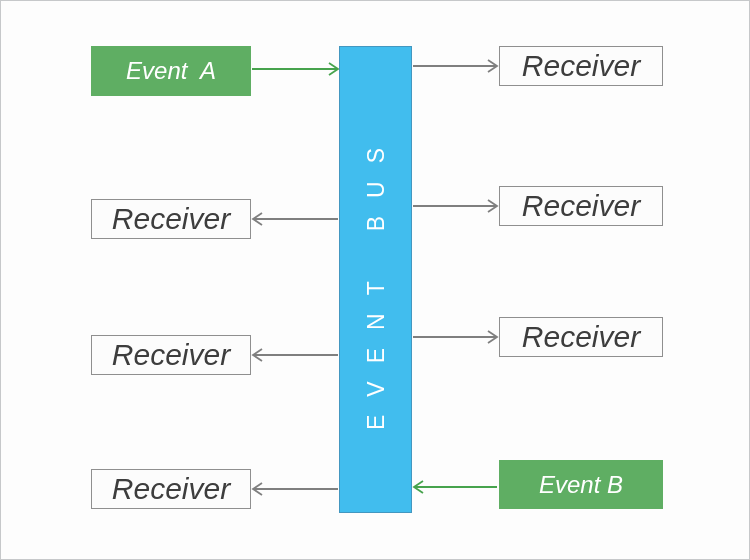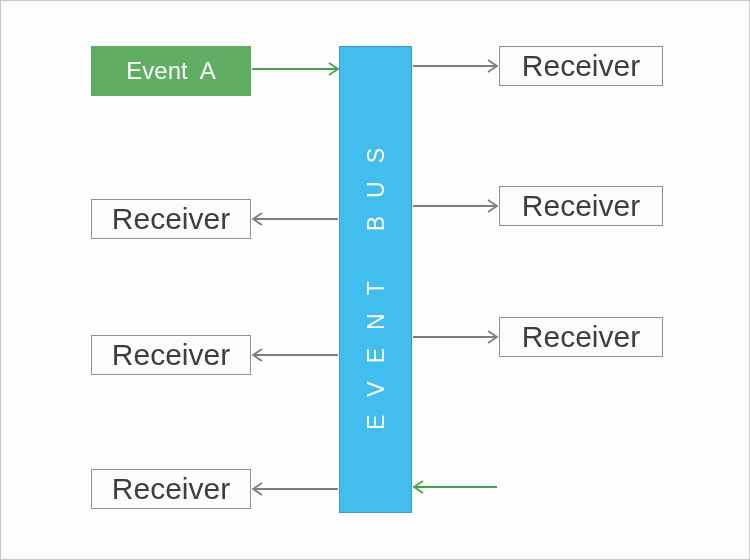--- a/index.html
+++ b/index.html
@@ -26,20 +26,21 @@
   
   .node {
     position: absolute;
     display: flex;
     align-items: center;
     justify-content: center;
   }
   .node-label {
     white-space: pre;
     line-height: 1;
+    font-style: italic;
   }
 
   .receiver-node {
     background: var(--receiver-fill, #fcfcfc);
     border: 1.5px solid var(--receiver-border, #8f8f8f);
   }
   .receiver-node .node-label {
     color: var(--receiver-text, #3d3d3d);
     font-size: 30px;
   }
@@ -145,14 +146,17 @@
 
   <div class="node receiver-node pos-receiver-r1">
     <span class="node-label">Receiver</span>
   </div>
   <div class="node receiver-node pos-receiver-r2">
     <span class="node-label">Receiver</span>
   </div>
   <div class="node receiver-node pos-receiver-r3">
     <span class="node-label">Receiver</span>
   </div>
+  <div class="node event-node pos-event-b">
+    <span class="node-label">Event B</span>
+  </div>
 
 </div>
 
 </body></html>

